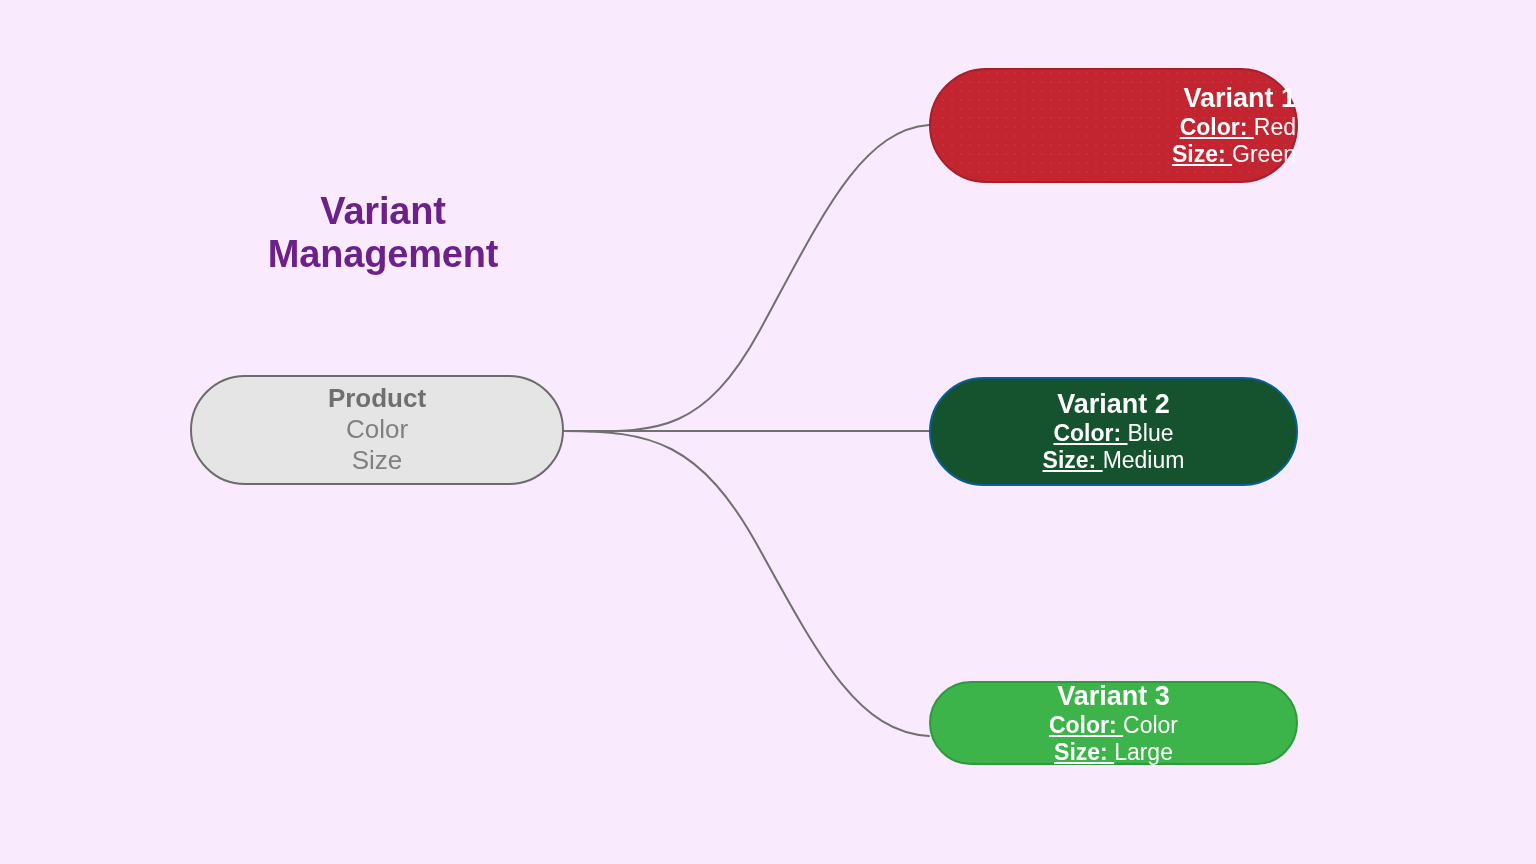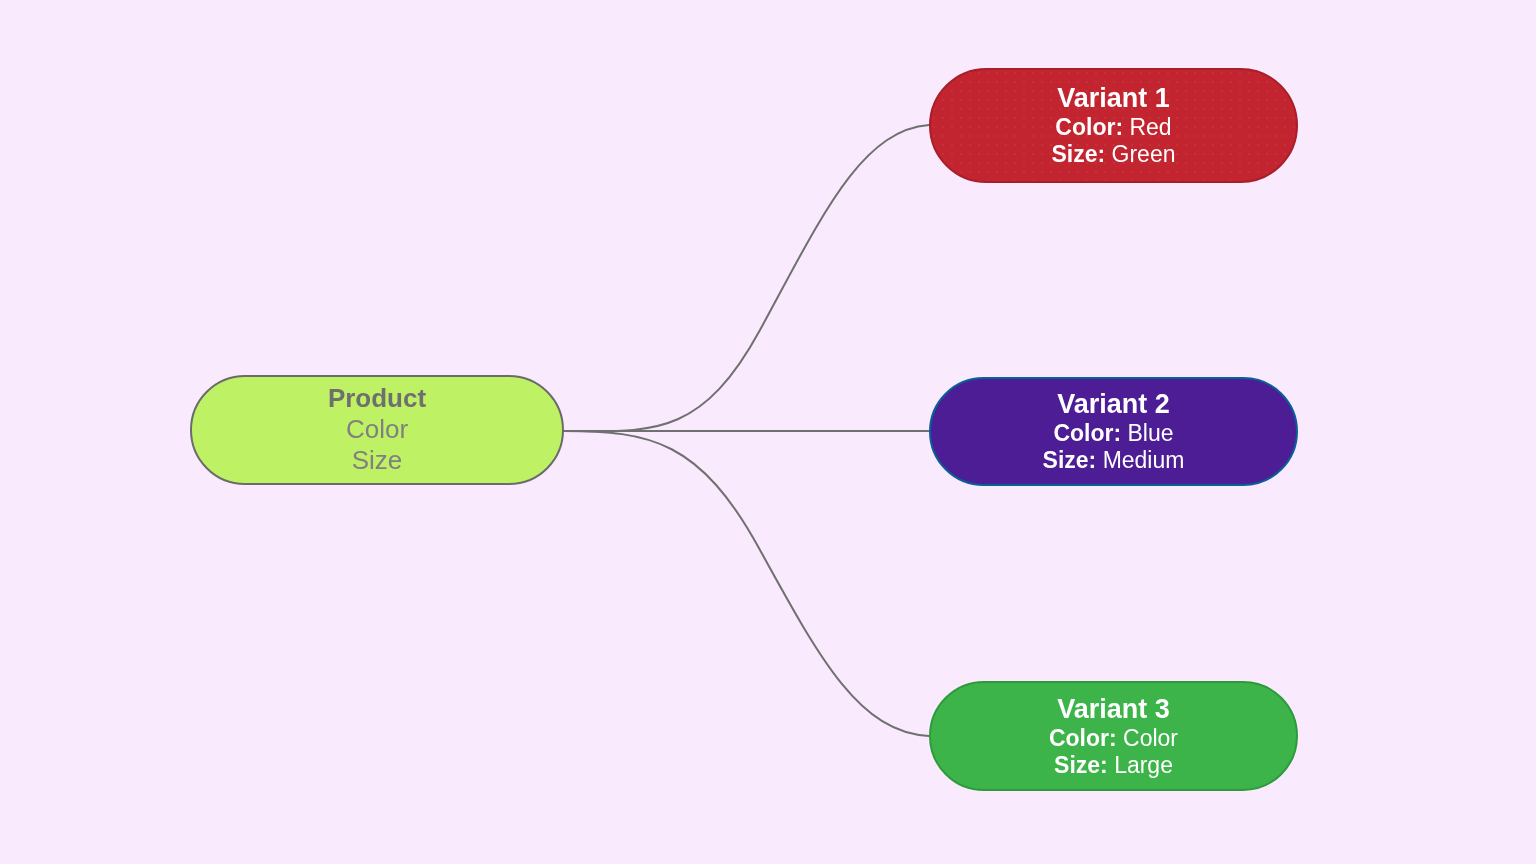--- a/index.html
+++ b/index.html
@@ -92,75 +92,78 @@
     margin-bottom: 1px;
   }
   .variant-node .node-attr {
     font-size: 23px;
     font-weight: normal;
     line-height: 1.16;
     color: #ffffff;
   }
   .variant-node .attr-key {
     font-weight: bold;
+    text-decoration: underline;
   }
 
   #node-variant-1 {
     top: 68px;
     height: 115px;
     background-color: #c22430;
     border: 2px solid #a81f29;
     background-image:
       radial-gradient(circle at 3px 3px, rgba(255,255,255,0.055) 1.1px, transparent 1.2px);
     background-size: 9px 9px;
   }
   #node-variant-2 {
     top: 377px;
     height: 109px;
     background-color: #0571b8;
     border: 2px solid #0a5f98;
   }
   #node-variant-3 {
     top: 681px;
-    height: 110px;
+    height: 84px;
     background-color: #3cb44a;
     border: 2px solid #7f1d1d;
   }
 </style>
 </head>
 <body>
 
 <div id="canvas" style="background: rgb(250, 234, 253);">
 
+  <div id="diagram-title" style="color: rgb(107, 33, 137);">Variant
+Management</div>
 
   <svg id="connectors" viewBox="0 0 1536 864" width="1536" height="864" fill="none">
     <path d="M 563 431 C 650 431, 700 440, 760 330 C 820 220, 860 130, 929 125" stroke="#707070" stroke-width="2" fill="none" stroke-linecap="round"></path>
     <path d="M 563 431 L 929 431" stroke="#707070" stroke-width="2" fill="none" stroke-linecap="round"></path>
     <path d="M 563 431 C 650 431, 700 440, 760 550 C 822 663, 860 732, 929 736" stroke="#707070" stroke-width="2" fill="none" stroke-linecap="round"></path>
   </svg>
 
-  <div class="node" id="node-product" style="background: #bef264; border-color: rgb(107, 107, 107);">
+  <div class="node" id="node-product" style="background: #e5e5e5; border-color: rgb(107, 107, 107);">
     <div class="node-title">Product</div>
     <div class="node-attr">Color</div>
     <div class="node-attr">Size</div>
   </div>
 
-  <div class="node variant-node" id="node-variant-1" style="background-color: rgb(194, 36, 48); border-color: rgb(168, 31, 41); color: rgb(255, 255, 255);">
+  <div class="node variant-node" id="node-variant-1" style="background-color: rgb(194, 36, 48); border-color: rgb(168, 31, 41); color: rgb(255, 255, 255); align-items: flex-end;">
     <div class="node-title">Variant 1</div>
     <div class="node-attr">
       <span class="attr-key">Color: </span>
       <span class="attr-val">Red</span>
     </div>
     <div class="node-attr">
       <span class="attr-key">Size: </span>
       <span class="attr-val">Green</span>
     </div>
   </div>
 
-  <div class="node variant-node" id="node-variant-2" style="background-color: #4c1d95; border-color: rgb(10, 95, 152); color: rgb(255, 255, 255);">
+  <div class="node variant-node" id="node-variant-2" style="background-color: #14532d; border-color: rgb(10, 95, 152); color: rgb(255, 255, 255);">
     <div class="node-title">Variant 2</div>
     <div class="node-attr">
       <span class="attr-key">Color: </span>
       <span class="attr-val">Blue</span>
     </div>
     <div class="node-attr">
       <span class="attr-key">Size: </span>
       <span class="attr-val">Medium</span>
     </div>
   </div>

